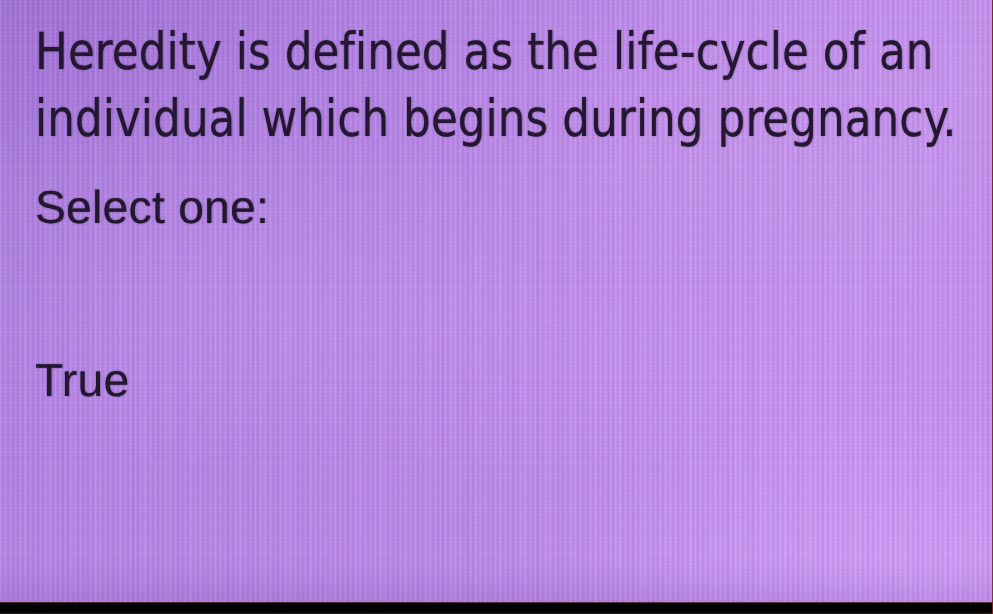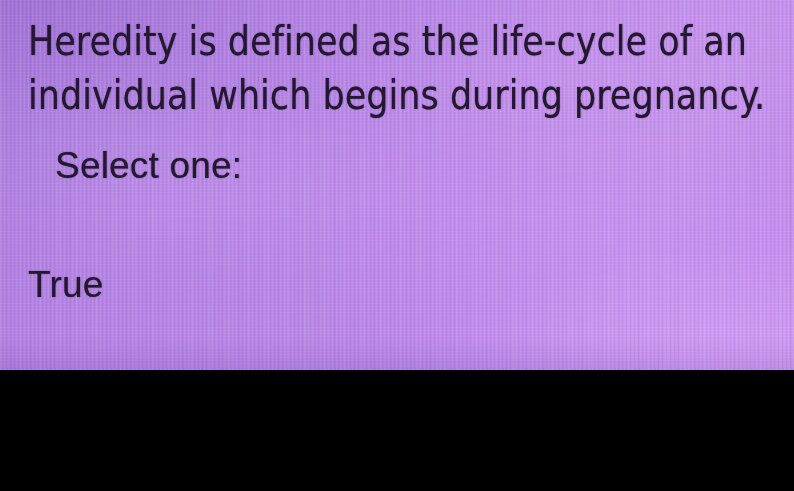--- a/index.html
+++ b/index.html
@@ -5,21 +5,21 @@
 <style>
   html, body {
     margin: 0;
     padding: 0;
     background: #000;
   }
 
   .screen {
     position: relative;
     width: 794px;
-    height: 370px;
+    height: 482px;
     overflow: hidden;
     background-color: #ef4444;
     font-family: "Liberation Sans", sans-serif;
     -webkit-font-smoothing: antialiased;
   }
 
   
   .bg-wash {
     position: absolute;
     inset: 0;
@@ -139,29 +139,29 @@
 
   
   .prompt-line,
   .option-line {
     font-family: "Liberation Sans", sans-serif;
     font-size: 37px;
     font-weight: 400;
     letter-spacing: 0.2px;
   }
 
-  .prompt-line { top: 145px; padding-left: 27px; }
+  .prompt-line { top: 145px; }
 
   .option-row {
     position: absolute;
     left: 0;
     right: 0;
     height: 52px;
   }
-  .option-row.row-true { top: 264px; }
+  .option-row.row-true { top: 284px; }
   .option-row.row-false { top: 427px; }
 
   .option-row .option-line {
     position: absolute;
     top: 0;
     left: 28px;
   }
 </style>
 </head>
 <body>

